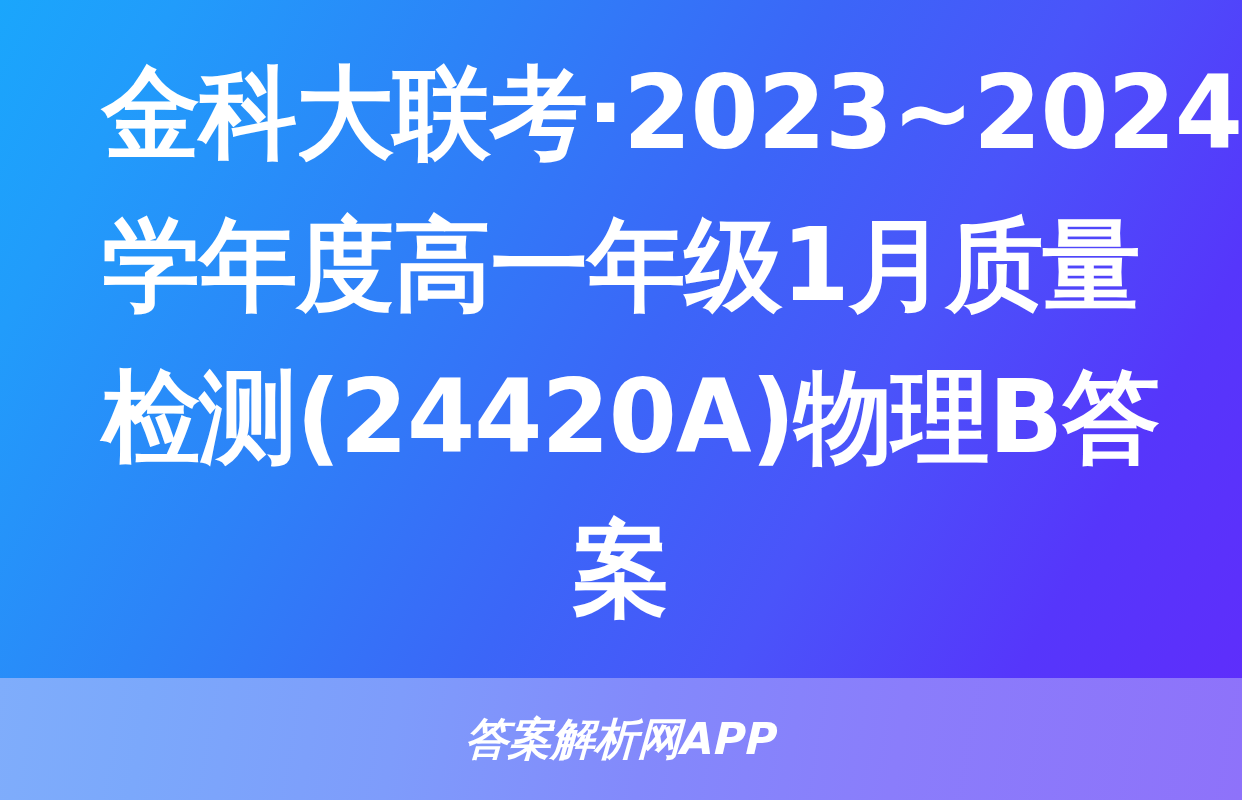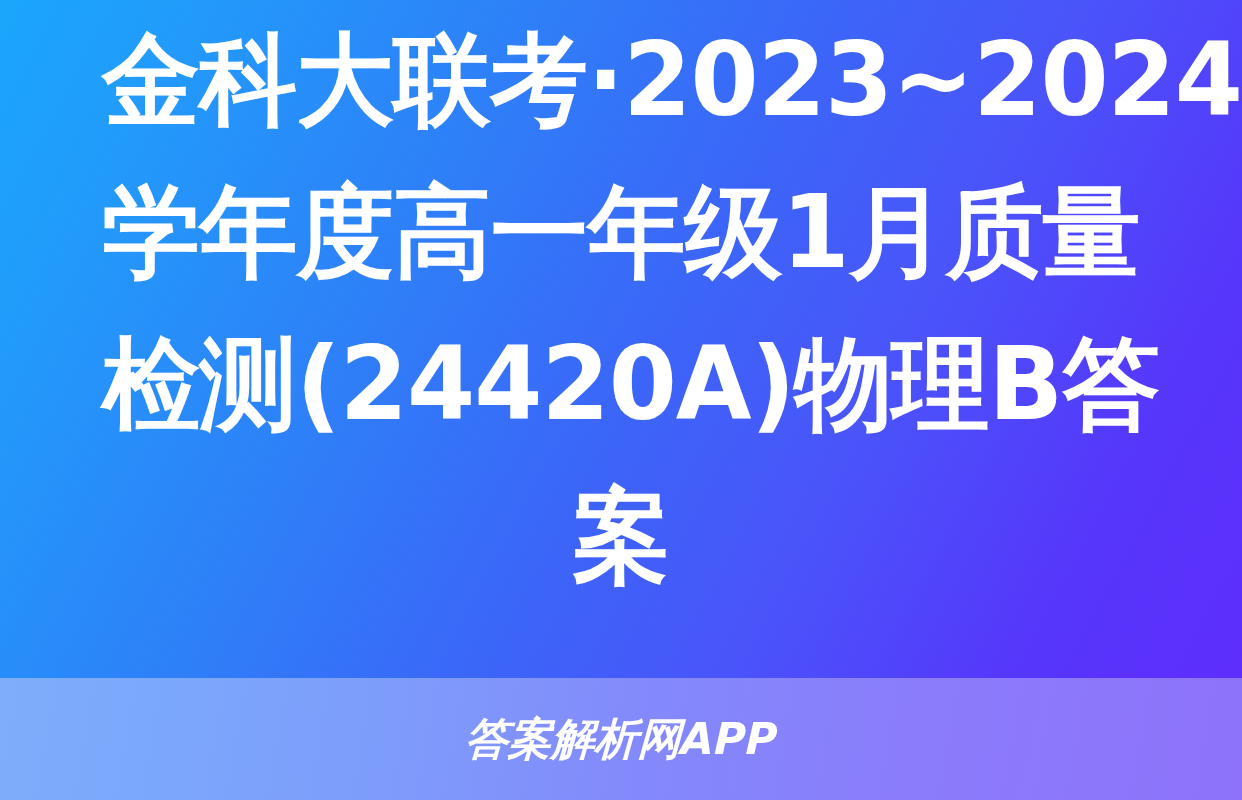--- a/index.html
+++ b/index.html
@@ -30,20 +30,21 @@
     height: 678px;
     background: linear-gradient(118deg,
         #1AA6FC 0%,
         #219CFB 11%,
         #2C84F8 30%,
         #3B66F8 52%,
         #4A54FA 68%,
         #5636FB 86%,
         #5E2EFB 100%);
     display: flex;
+    align-items: center;
     justify-content: center;
     box-sizing: border-box;
   }
 
   .title-block {
     width: 1070px;
     text-align: center;
     padding-top: 4px;
   }
 

